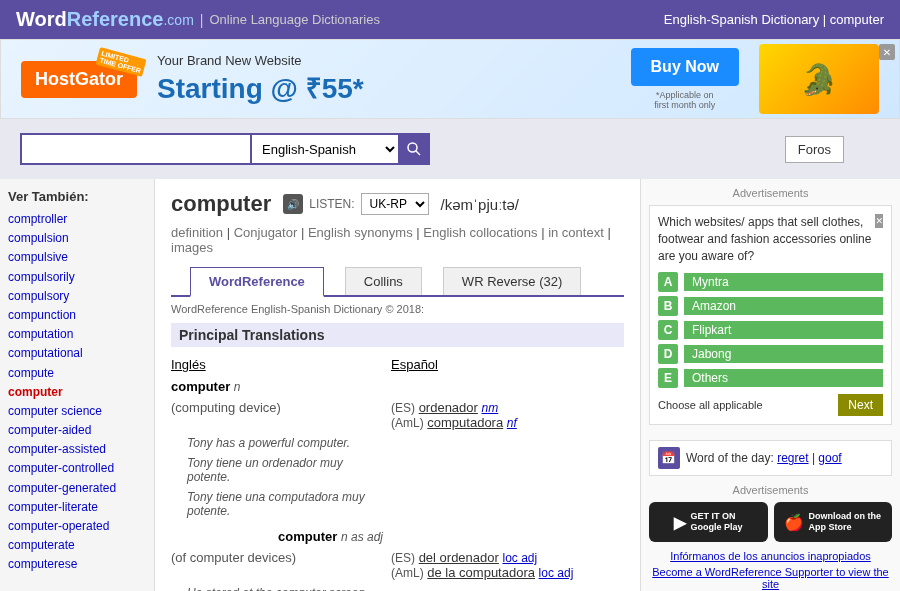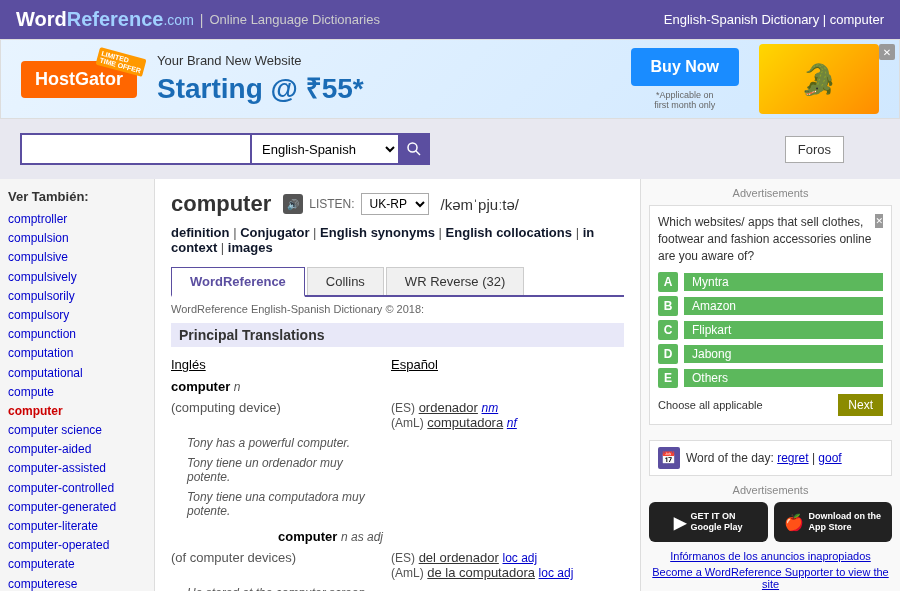--- a/index.html
+++ b/index.html
@@ -239,41 +239,41 @@
       color: #333;
     }
 
     
     .dict-links {
       font-size: 13px;
       margin-bottom: 12px;
       color: #555;
     }
     .dict-links a {
-      color: #0f172a;
+      color: #737373;
       text-decoration: none;
-      font-weight: bold;
     }
     .dict-links span { color: #555; }
 
     
     .tabs {
       display: flex;
       border-bottom: 2px solid #5b4ea0;
       margin-bottom: 0;
     }
     .tab {
       padding: 6px 18px;
       font-size: 13px;
       cursor: pointer;
       border: 1px solid #ccc;
       border-bottom: none;
       background: #f0f0f0;
       color: #333;
       margin-right: 2px;
+      margin-left: 19px;
     }
     .tab.active {
       background: #fff;
       border-color: #5b4ea0;
       border-bottom: 2px solid #fff;
       color: #5b4ea0;
       font-weight: bold;
       margin-bottom: -2px;
     }
 
@@ -505,21 +505,20 @@
   </div>
 </div>
 
 <div id="main-layout">
 
   <div id="sidebar">
     <div class="sidebar-section-title">Ver También:</div>
     <a class="sidebar-link">comptroller</a>
     <a class="sidebar-link">compulsion</a>
     <a class="sidebar-link">compulsive</a>
-    <a class="sidebar-link">compulsively</a>
     <a class="sidebar-link">compulsorily</a>
     <a class="sidebar-link">compulsory</a>
     <a class="sidebar-link">compunction</a>
     <a class="sidebar-link">computation</a>
     <a class="sidebar-link">computational</a>
     <a class="sidebar-link">compute</a>
     <a class="sidebar-link active">computer</a>
     <a class="sidebar-link">computer science</a>
     <a class="sidebar-link">computer-aided</a>
     <a class="sidebar-link">computer-assisted</a>

